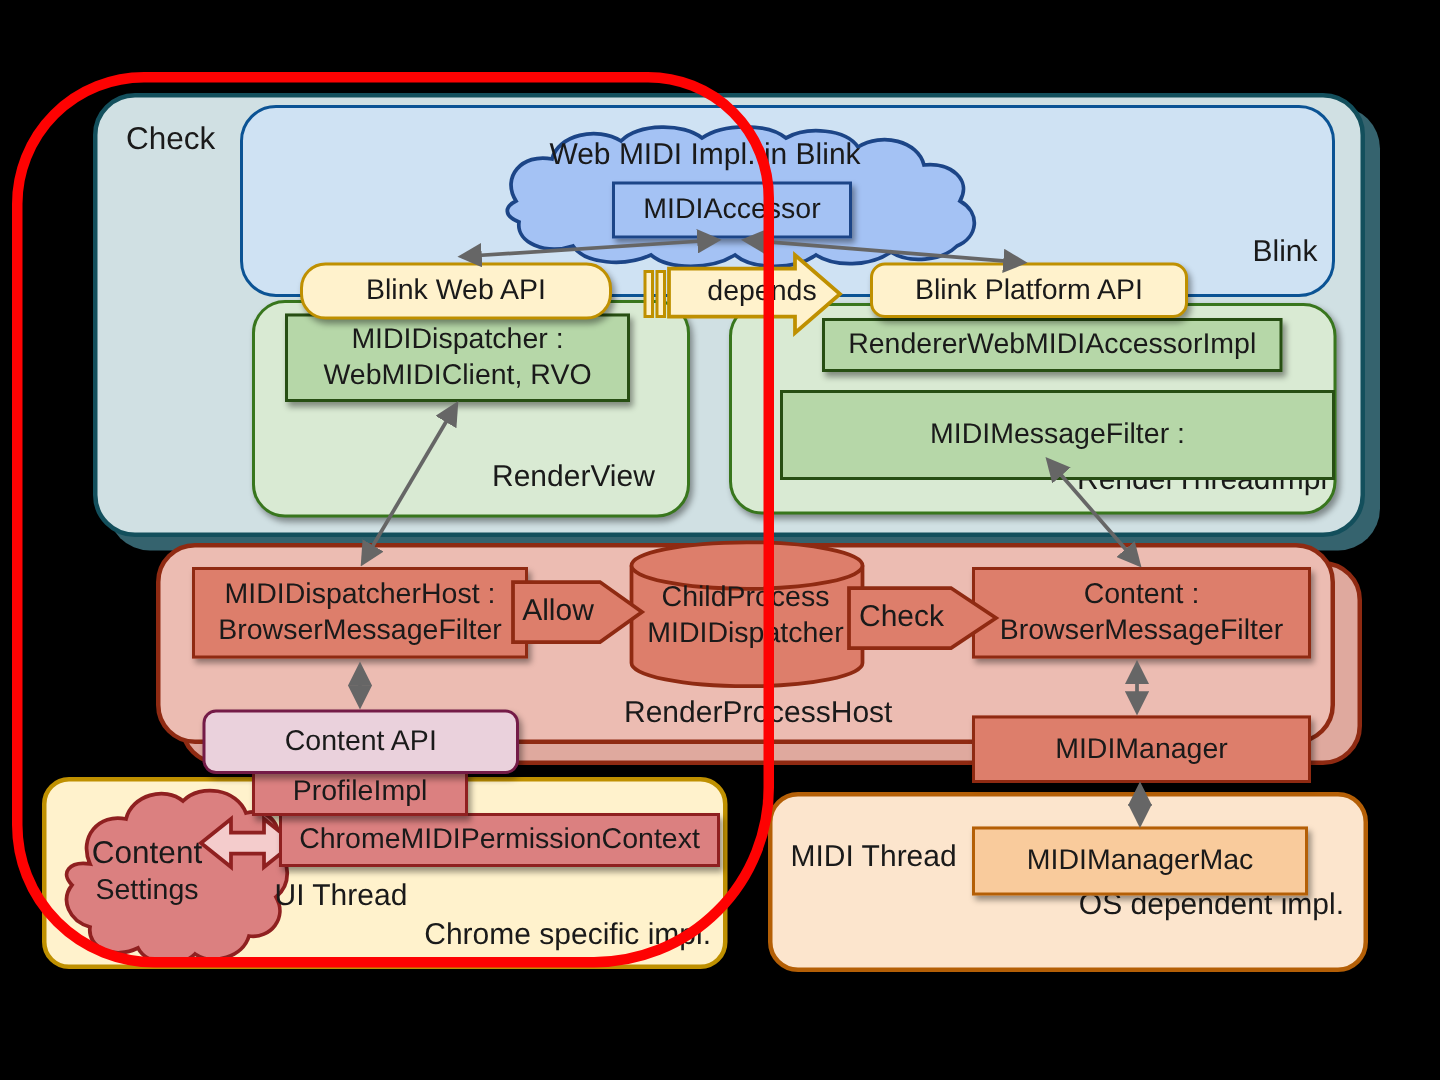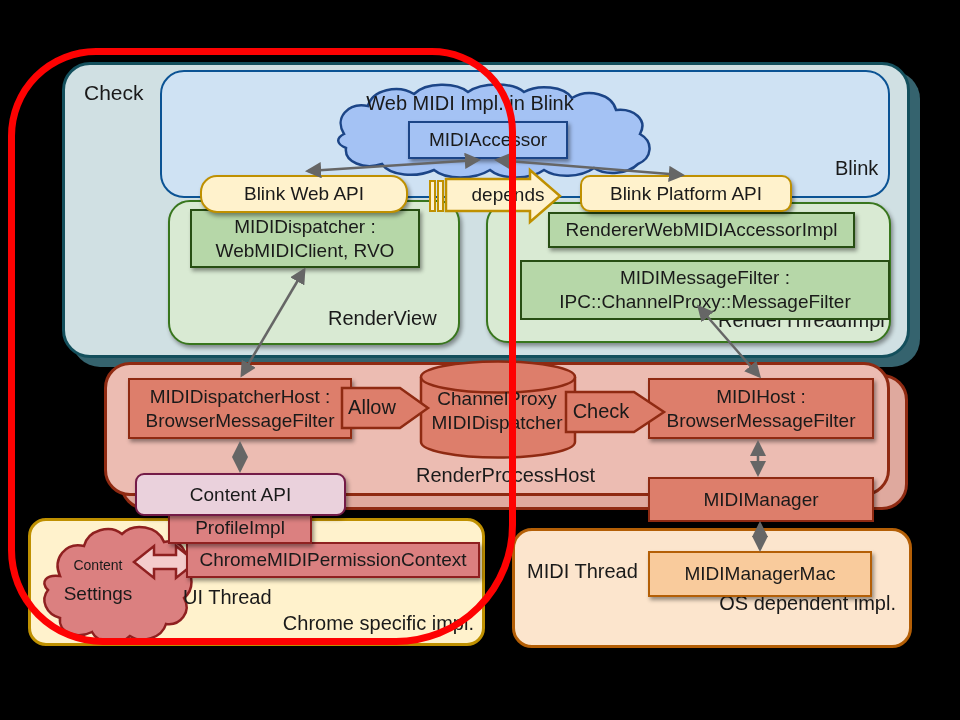--- a/index.html
+++ b/index.html
@@ -61,21 +61,20 @@
   <div class="lbl z4" style="left:328px;top:307px;">RenderView</div>
   <div class="box greenb sh" style="left:190px;top:209px;width:230px;height:59px;">
     <span>MIDIDispatcher :</span>
     <span>WebMIDIClient, RVO</span>
   </div>
 
   <div class="abs greenc sh" style="left:486px;top:202px;width:405px;height:141px;"></div>
   <div class="lbl z4" style="left:718px;top:309px;">RenderThreadImpl</div>
   <div class="box greenb" style="left:520px;top:260px;width:370px;height:60px;">
     <span>MIDIMessageFilter :</span>
-    <span>IPC::ChannelProxy::MessageFilter</span>
   </div>
   <div class="box greenb sh z5" style="left:548px;top:212px;width:307px;height:36px;">
     <span>RendererWebMIDIAccessorImpl</span>
   </div>
 
   <div class="box yellowb sh" style="left:200px;top:175px;width:208px;height:38px;border-radius:17px;">
     <span>Blink Web API</span>
   </div>
   <svg class="z5" style="left:428px;top:166px;" width="140" height="58" viewBox="0 0 140 58">
     <rect x="2" y="15" width="5" height="30" fill="#fff2cc" stroke="#bf9000" stroke-width="2"></rect>
@@ -93,52 +92,52 @@
 
   <div class="box redb sh" style="left:128px;top:378px;width:224px;height:61px;">
     <span>MIDIDispatcherHost :</span>
     <span>BrowserMessageFilter</span>
   </div>
 
   <svg class="z8" style="left:416px;top:356px;" width="164" height="104" viewBox="0 0 164 104">
     <path d="M5,21 L5,86 A77,15.5 0 0 0 159,86 L159,21" fill="#dd7e6b" stroke="#8f2a12" stroke-width="2.5"></path>
     <ellipse cx="82" cy="21" rx="77" ry="15.5" fill="#dd7e6b" stroke="#8f2a12" stroke-width="2.5"></ellipse>
   </svg>
-  <div class="lbl z9 ctr" style="left:424px;top:388px;width:146px;font-size:19px;">ChannelProxy</div>
+  <div class="lbl z9 ctr" style="left:424px;top:388px;width:146px;font-size:19px;">ChildProcess</div>
   <div class="lbl z9 ctr" style="left:424px;top:412px;width:146px;font-size:19px;">MIDIDispatcher</div>
 
   <svg class="z10" style="left:340px;top:386px;" width="90" height="44" viewBox="0 0 90 44">
     <polygon points="2,2 60,2 88,22 60,42 2,42" fill="#dd7e6b" stroke="#8f2a12" stroke-width="2.5"></polygon>
   </svg>
   <div class="lbl z10 ctr" style="left:342px;top:396px;width:60px;">Allow</div>
   <svg class="z10" style="left:564px;top:390px;" width="102" height="44" viewBox="0 0 102 44">
     <polygon points="2,2 70,2 100,22 70,42 2,42" fill="#dd7e6b" stroke="#8f2a12" stroke-width="2.5"></polygon>
   </svg>
   <div class="lbl z10 ctr" style="left:568px;top:400px;width:66px;">Check</div>
 
   <div class="box redb sh" style="left:648px;top:378px;width:226px;height:61px;">
-    <span>MIDIHost :</span>
+    <span>Content :</span>
     <span>BrowserMessageFilter</span>
   </div>
   <div class="box redb sh" style="left:648px;top:477px;width:226px;height:45px;">
     <span>MIDIManager</span>
   </div>
 
   <div class="abs z7" style="left:28px;top:518px;width:457px;height:128px;background:var(--yellow-fill,#fff2cc);
        border:3px solid var(--yellow-border,#bf9000);border-radius:18px;"></div>
   <div class="lbl z10" style="left:183px;top:586px;">UI Thread</div>
   <div class="lbl z10" style="left:250px;top:612px;width:224px;text-align:right;">Chrome specific impl.</div>
 
   <svg class="z9" style="left:30px;top:518px;" width="164" height="128" viewBox="0 0 164 128">
     <path d="M30,58 C22,40 36,24 54,28 C58,12 80,6 92,16 C104,4 128,8 134,24
              C150,20 160,34 154,48 C164,56 164,72 154,80 C162,94 150,108 136,106
              C132,120 112,126 100,118 C90,128 68,126 62,114 C46,122 28,114 30,100
              C16,96 10,82 18,72 C10,64 16,56 30,58 Z" fill="#db8080" stroke="#8f2020" stroke-width="2.5"></path>
   </svg>
-  <div class="lbl z10 ctr" style="left:46px;top:557px;width:104px;font-size:14px;">Content</div>
+  <div class="lbl z10 ctr" style="left:46px;top:557px;width:104px;font-size:21px;">Content</div>
   <div class="lbl z10 ctr" style="left:46px;top:583px;width:104px;font-size:19px;">Settings</div>
 
   <svg class="z10" style="left:132px;top:542px;" width="66" height="40" viewBox="0 0 66 40">
     <polygon points="2,20 22,4 22,13 44,13 44,4 64,20 44,36 44,27 22,27 22,36" fill="#f4cccc" stroke="#8f2020" stroke-width="2.5"></polygon>
   </svg>
 
   <div class="box roseb sh z11" style="left:186px;top:542px;width:294px;height:36px;">
     <span>ChromeMIDIPermissionContext</span>
   </div>
   <div class="box roseb sh z12" style="left:168px;top:512px;width:144px;height:32px;">

